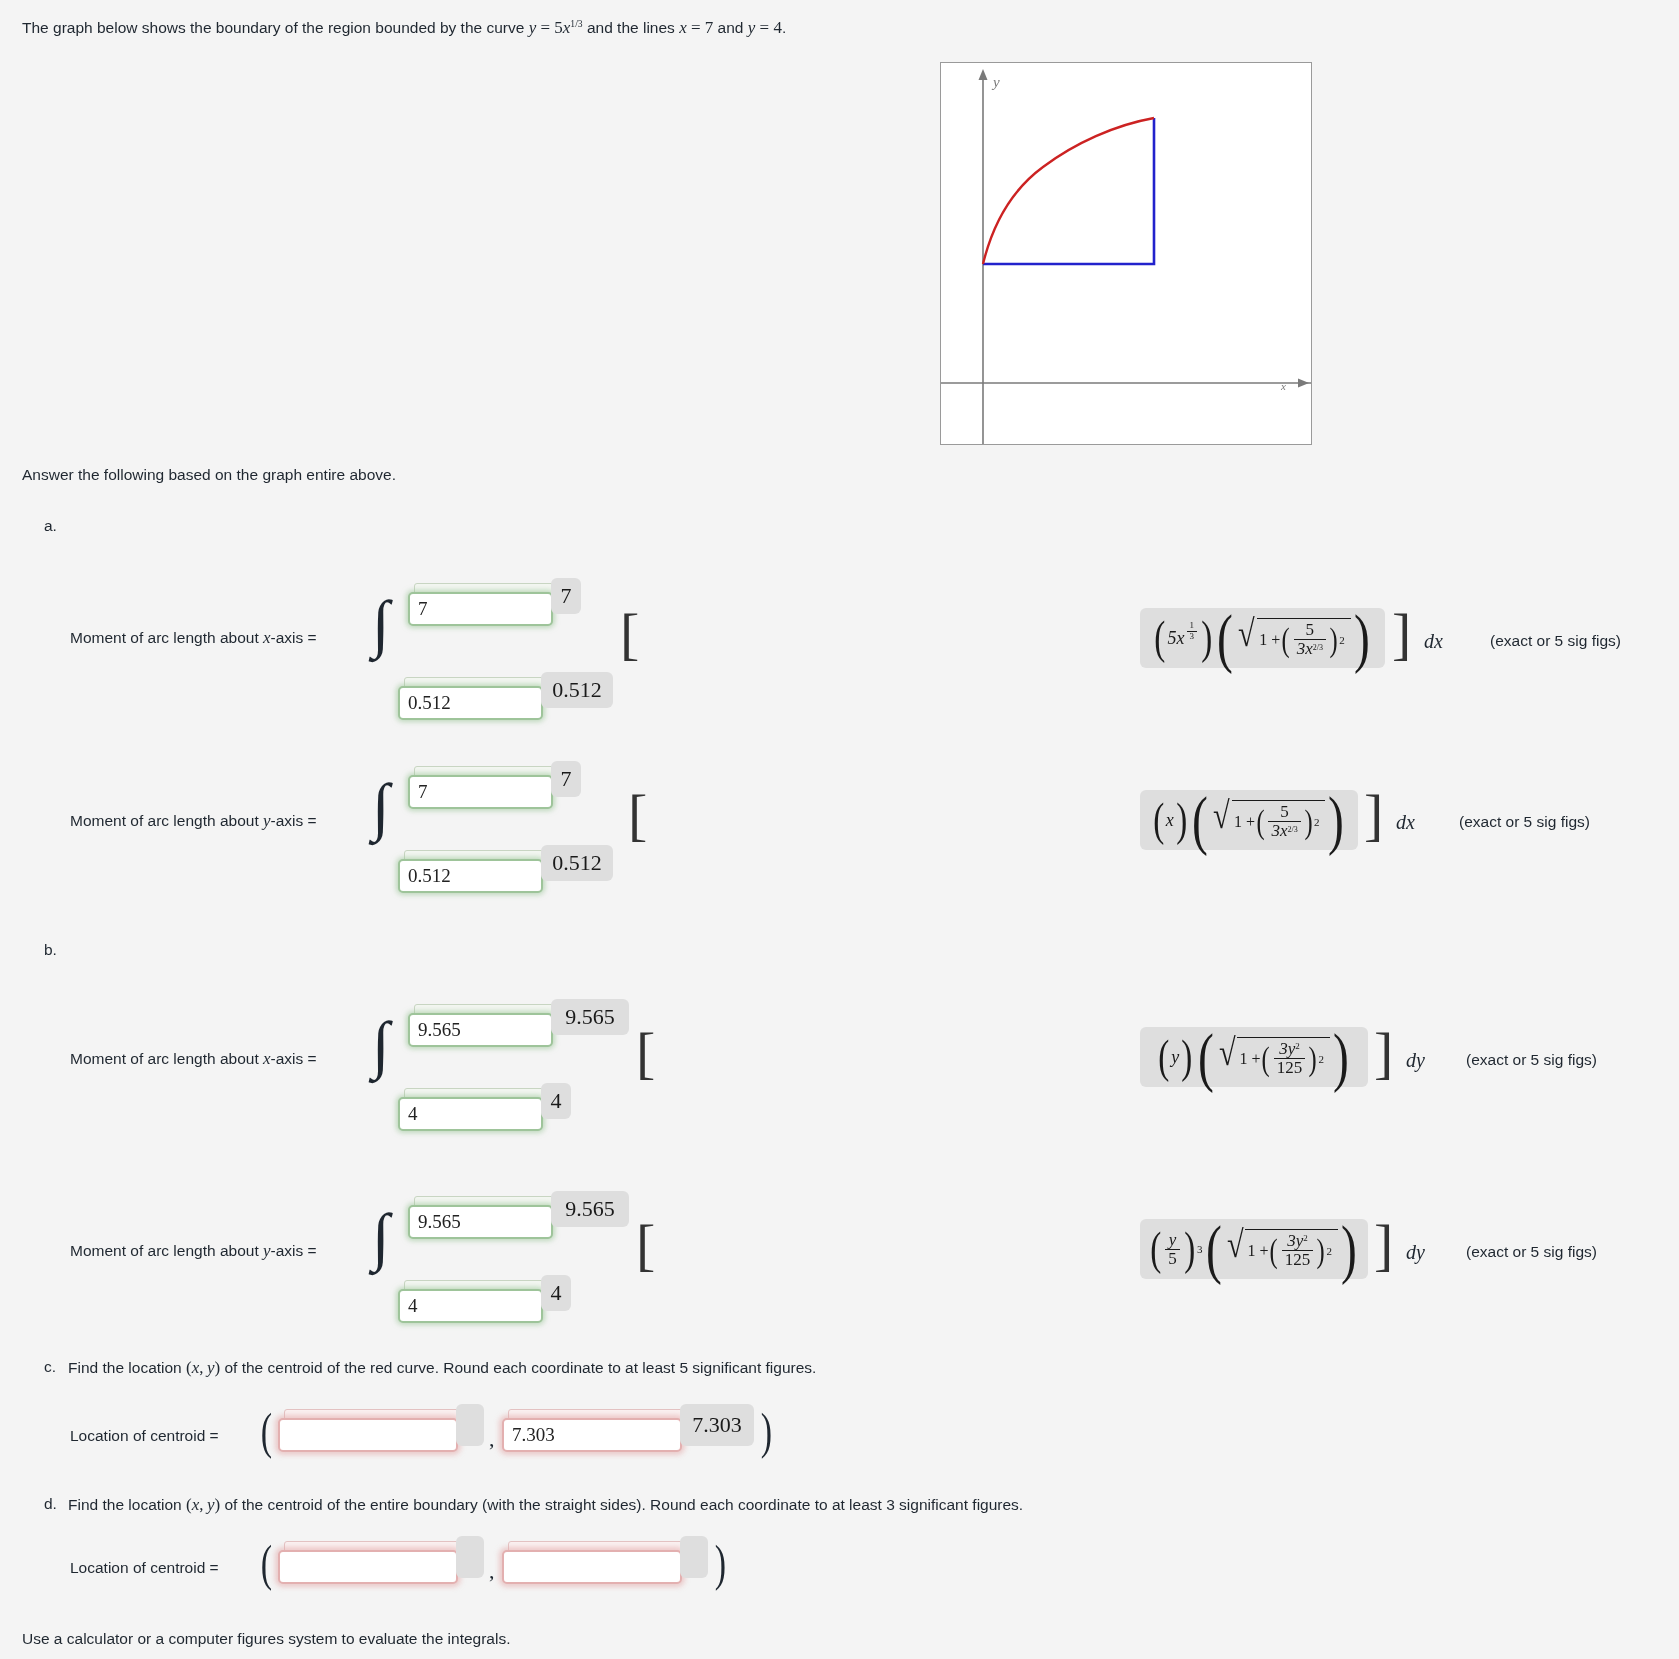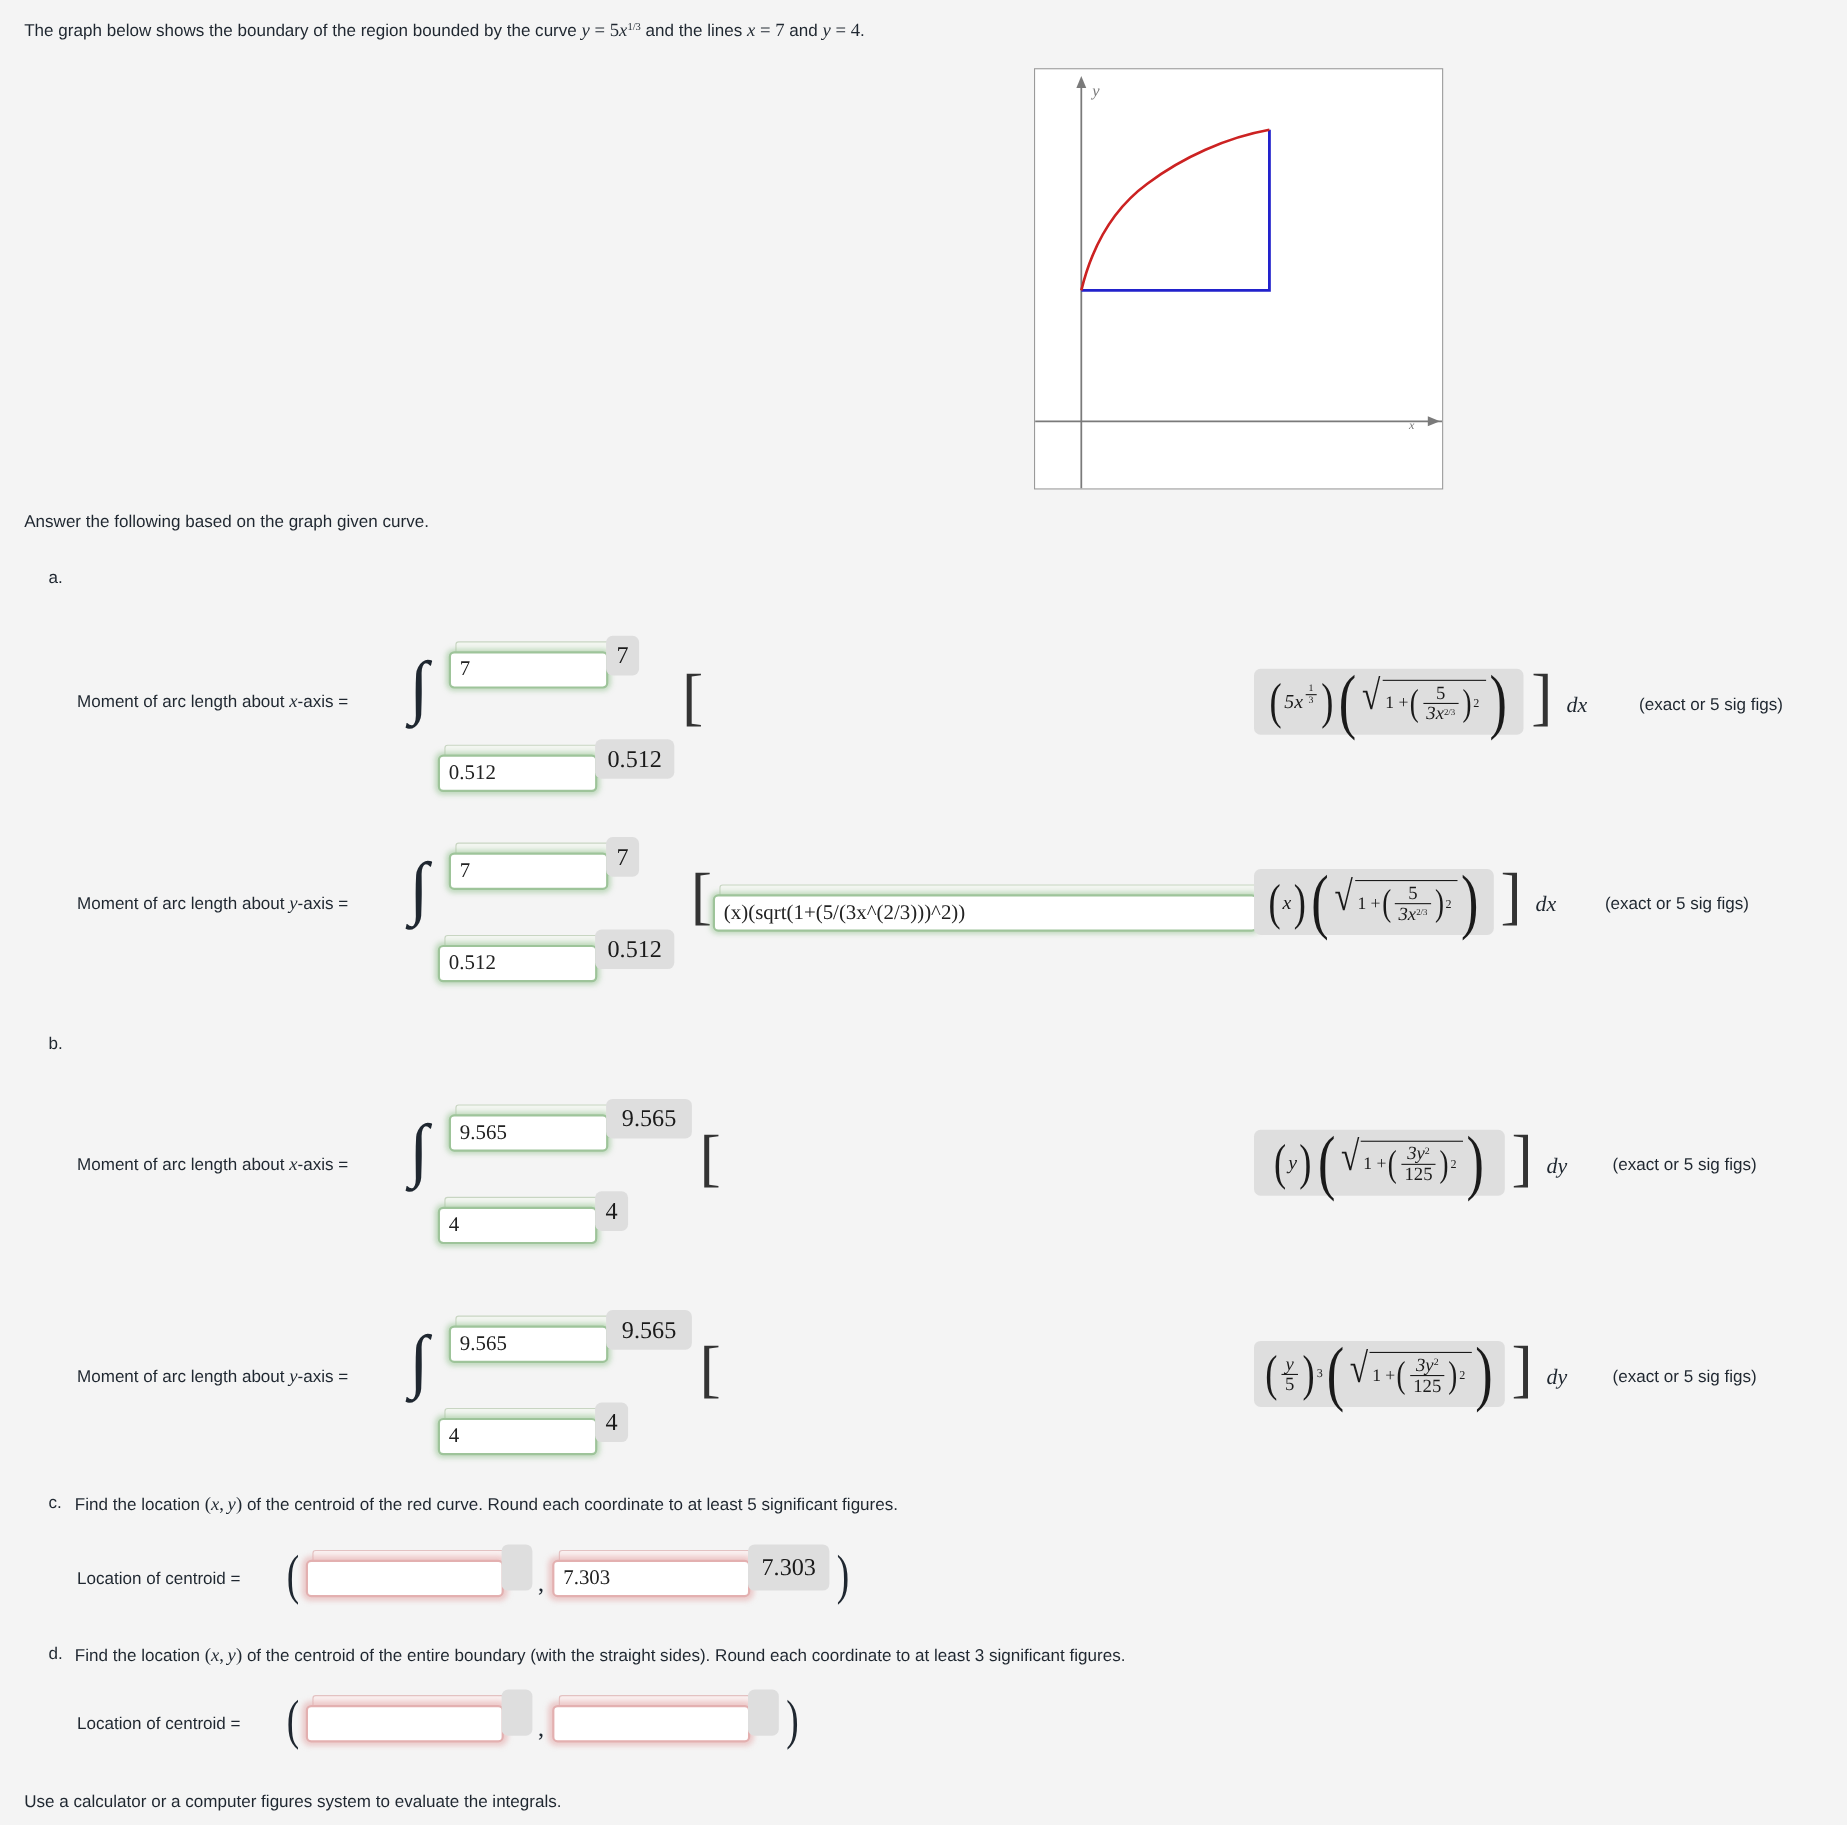--- a/index.html
+++ b/index.html
@@ -214,21 +214,21 @@
 
       <text x="52" y="24" font-family="'Liberation Serif', serif" font-style="italic" font-size="15" fill="#7a7a7a">y</text>
       <text x="340" y="327" font-family="'Liberation Serif', serif" font-style="italic" font-size="11" fill="#7a7a7a">x</text>
 
       <polyline points="42,201 213,201 213,55" fill="none" stroke="#2222cc" stroke-width="2.6"></polyline>
 
       <path d="M 42,201 C 52,160 72,126 102,104 C 134,80 174,62 213,55" fill="none" stroke="#cc2222" stroke-width="2.4"></path>
     </svg>
   </div>
 
-  <div class="prompt" style="left:22px; top:466px;">Answer the following based on the graph given curve.</div>
+  <div class="prompt" style="left:22px; top:466px;">Answer the following based on the graph entire above.</div>
 
   <div class="li-marker" style="left:44px; top:517px;">a.</div>
 
   <div class="rowlabel" style="left:70px; top:628px;">
     <span>Moment of arc length about </span><span class="mathi">x</span><span>-axis =</span>
   </div>
   <div class="intsign" style="left:372px; top:592px;">∫</div>
 
   <div class="fieldbox" style="left:408px; top:592px; width:145px;">
     <div class="shadowplate"></div>
@@ -285,24 +285,20 @@
   </div>
   <div class="preview num" style="left:551px; top:761px; width:30px; height:36px;">7</div>
 
   <div class="fieldbox" style="left:398px; top:859px; width:145px;">
     <div class="shadowplate"></div>
     <input class="inp" value="0.512" style="">
   </div>
   <div class="preview num" style="left:541px; top:845px; width:72px; height:36px;">0.512</div>
 
   <div class="bracketL" style="left:628px; top:794px;">[</div>
-  <div class="fieldbox" style="left:648px; top:813px; width:495px;">
-    <div class="shadowplate"></div>
-    <input class="inp" value="(x)(sqrt(1+(5/(3x^(2/3)))^2))" style="">
-  </div>
 
   <div class="preview" style="left:1140px; top:790px; width:218px; height:60px;">
     <span class="mp">
       <span class="paren">(</span>
       <span style="font-style:italic;font-size:18px;">x</span>
       <span class="paren">)</span>
       <span class="paren big">(</span>
       <span class="radical">
         <span class="radsym">√</span>
         <span class="radbody">

